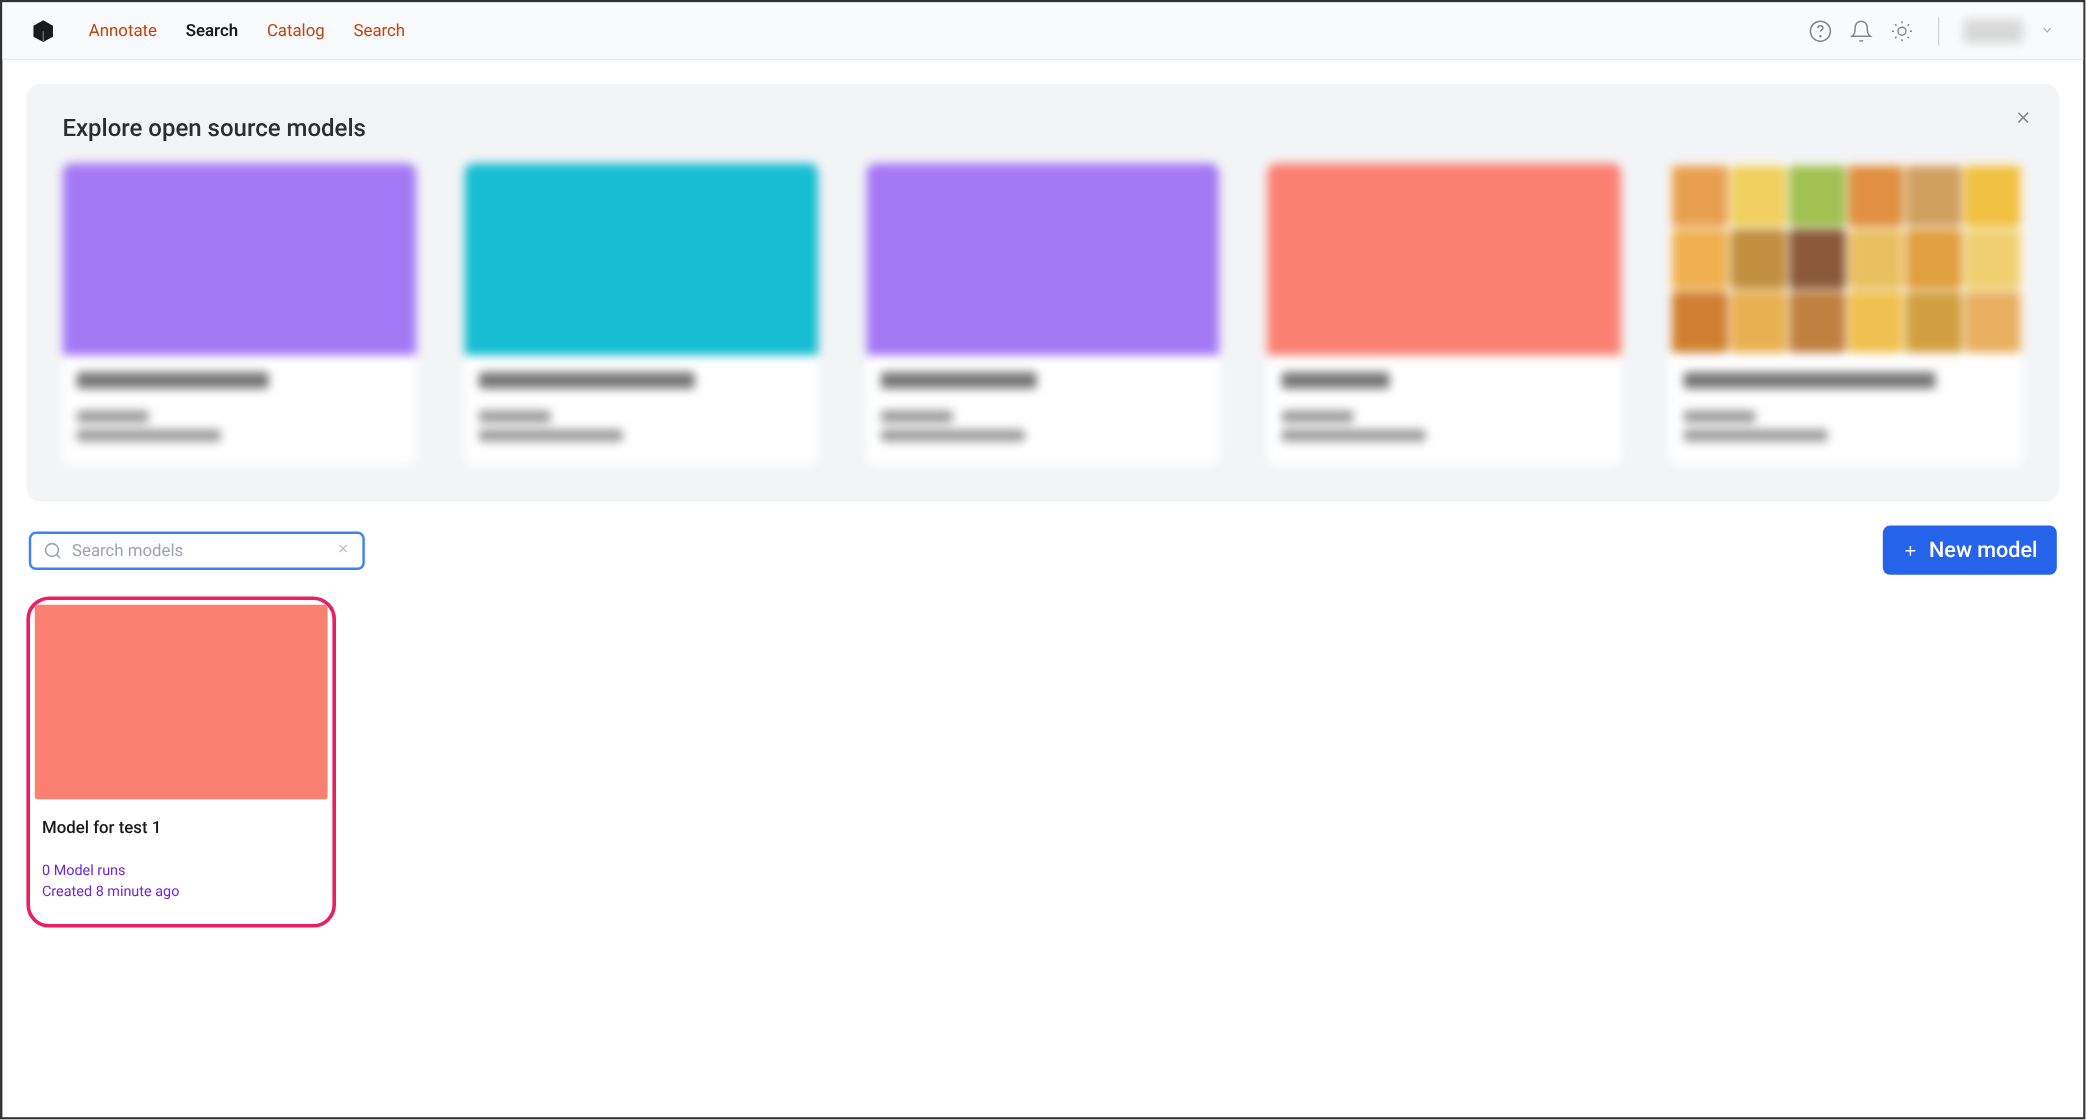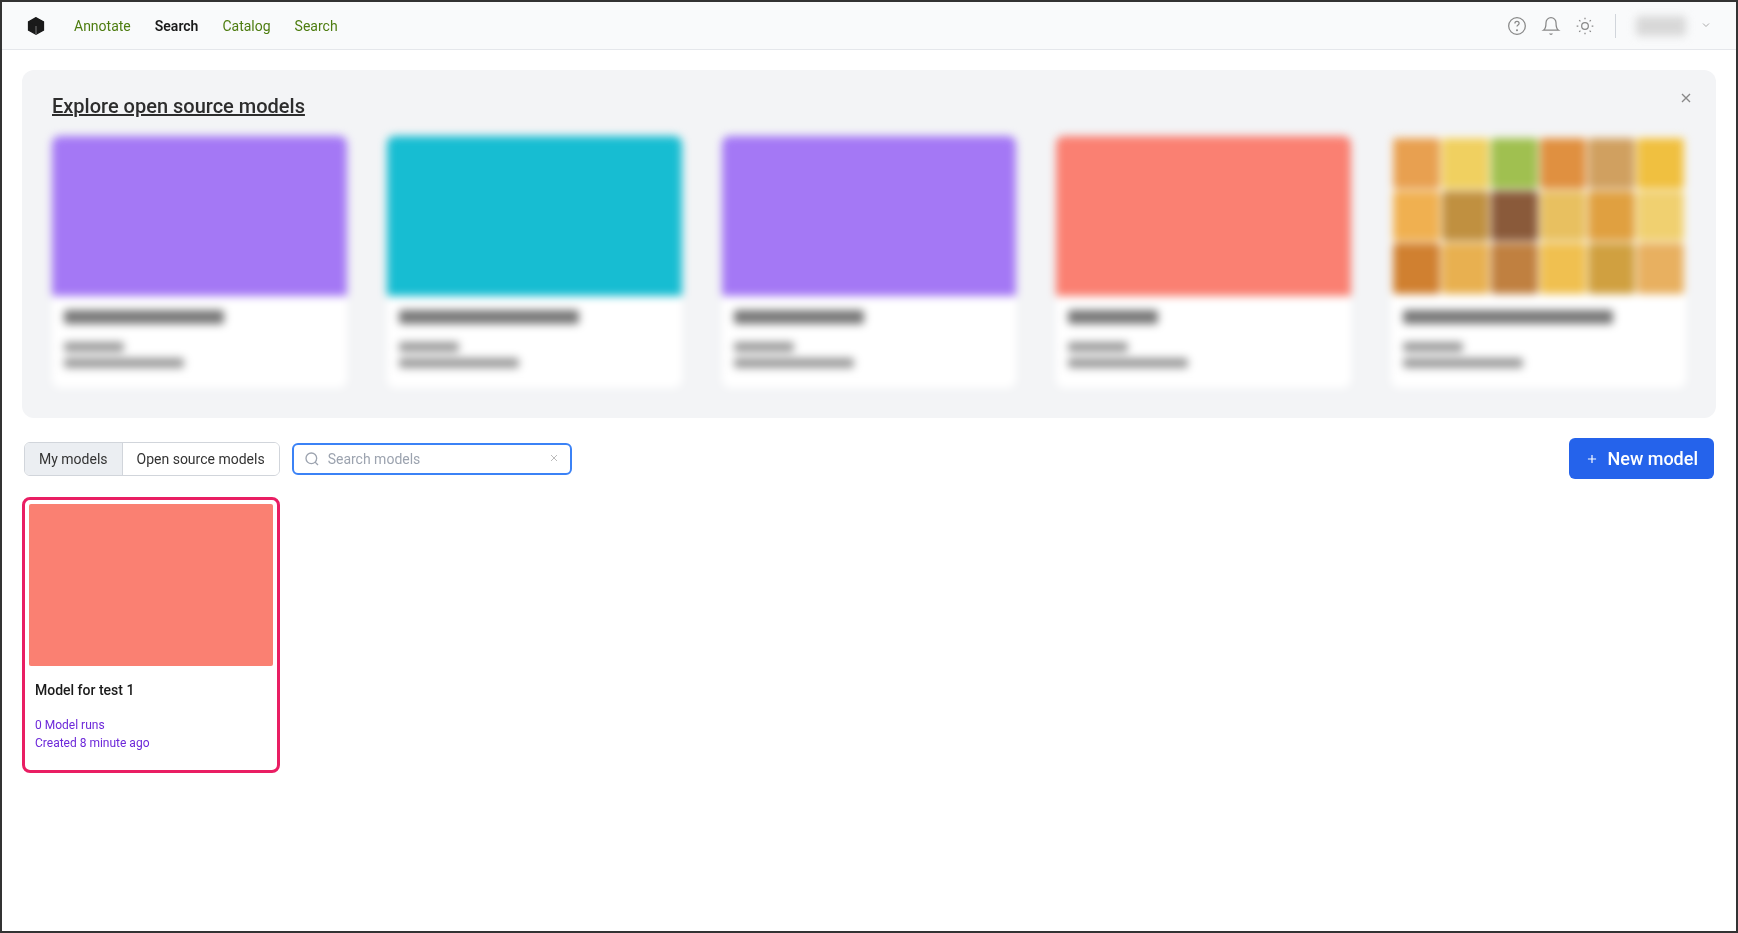--- a/index.html
+++ b/index.html
@@ -43,21 +43,21 @@
   color: #1a1a1a;
 }
 
 .nav-links {
   display: flex;
   gap: 24px;
 }
 
 .nav-link {
   font-size: 14px;
-  color: #4d7c0f;
+  color: #c2410c;
   cursor: pointer;
   padding: 4px 0;
 }
 
 .nav-link.active {
   color: #1a1a1a;
   font-weight: 600;
 }
 
 .nav-right {
@@ -106,21 +106,20 @@
   border-radius: 12px;
   padding: 24px 30px 30px;
   position: relative;
 }
 
 .explore-title {
   font-size: 20px;
   color: #2d2d2d;
   font-weight: 500;
   margin-bottom: 18px;
-  text-decoration: underline;
 }
 
 .explore-close {
   position: absolute;
   top: 18px;
   right: 20px;
   cursor: pointer;
   color: #888;
   width: 20px;
   height: 20px;
@@ -262,21 +261,21 @@
   margin-top: 18px;
   display: flex;
   flex-wrap: wrap;
   gap: 20px;
 }
 
 .model-card {
   width: 258px;
   background: #fff;
   border: 3px solid #e91e63;
-  border-radius: 8px;
+  border-radius: 19px;
   overflow: hidden;
   cursor: pointer;
   display: flex;
   flex-direction: column;
 }
 
 .model-card-image {
   height: 162px;
   margin: 4px;
   background: #fa8072;
@@ -434,24 +433,20 @@
        <div class="explore-card-title" style="width:210px"></div>
        <div class="explore-card-meta1"></div>
        <div class="explore-card-meta2"></div>
      </div>
           </div>
         </div>
     </div>
 
     <div class="toolbar">
       <div class="toolbar-left">
-        <div class="tab-group">
-          <div class="tab active">My models</div>
-          <div class="tab">Open source models</div>
-        </div>
         <div class="search-box">
           <svg width="16" height="16" viewBox="0 0 24 24" fill="none" stroke="#9ca3af" stroke-width="2">
             <circle cx="11" cy="11" r="8"></circle>
             <path d="M21 21l-4.35-4.35"></path>
           </svg>
           <input type="text" placeholder="Search models" style="">
           <span class="search-clear">
             <svg width="12" height="12" viewBox="0 0 24 24" fill="none" stroke="#bbb" stroke-width="2">
               <path d="M18 6L6 18M6 6l12 12"></path>
             </svg>

